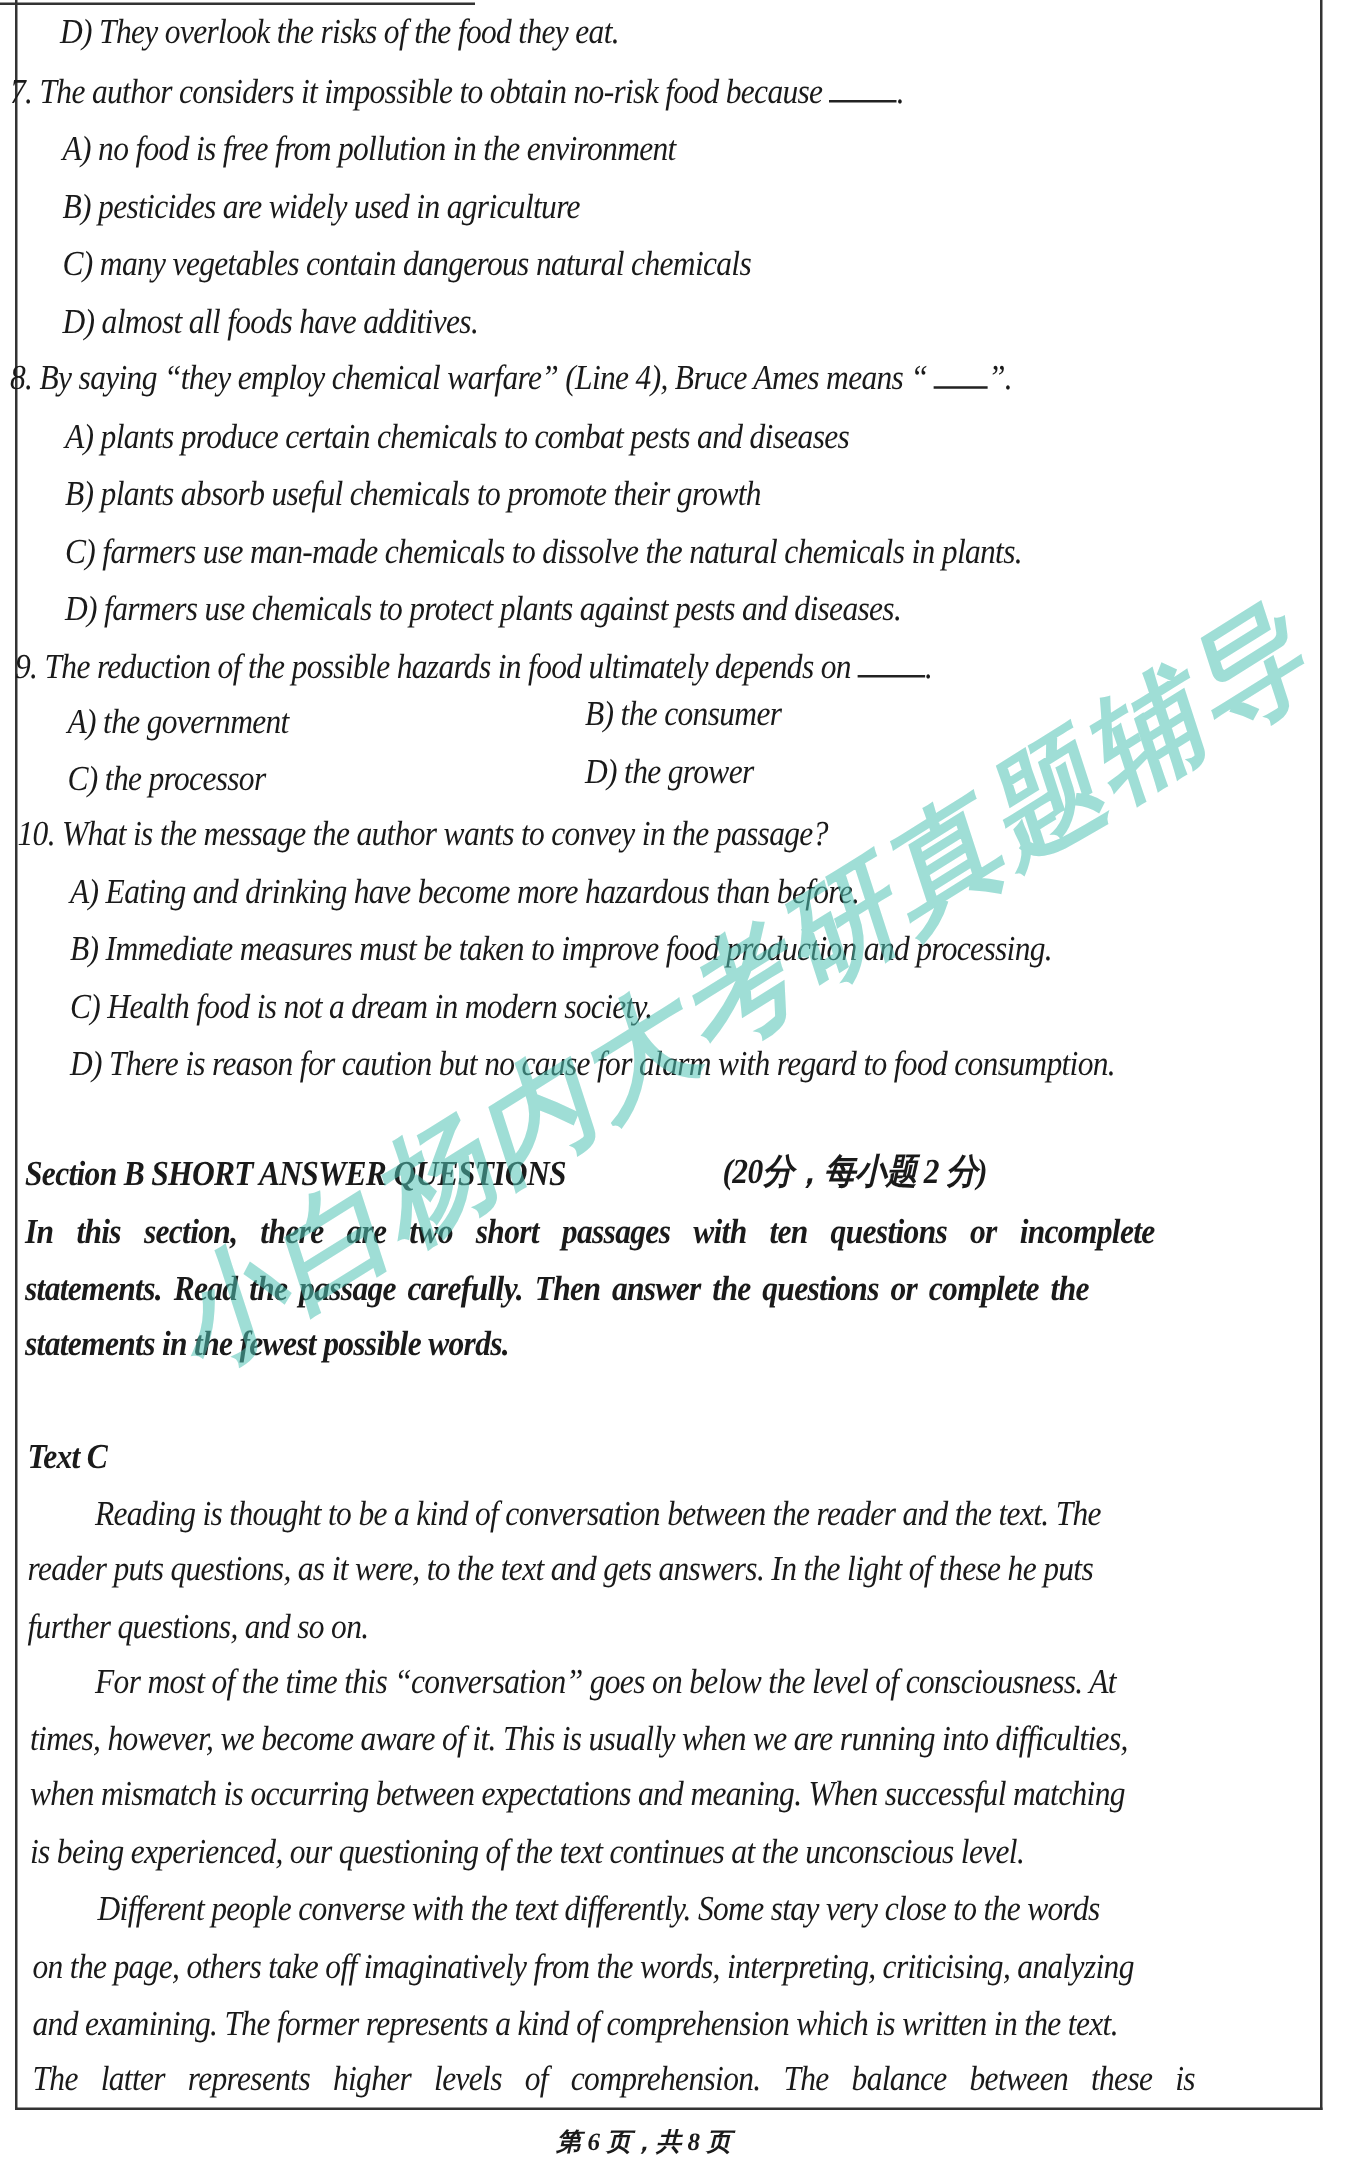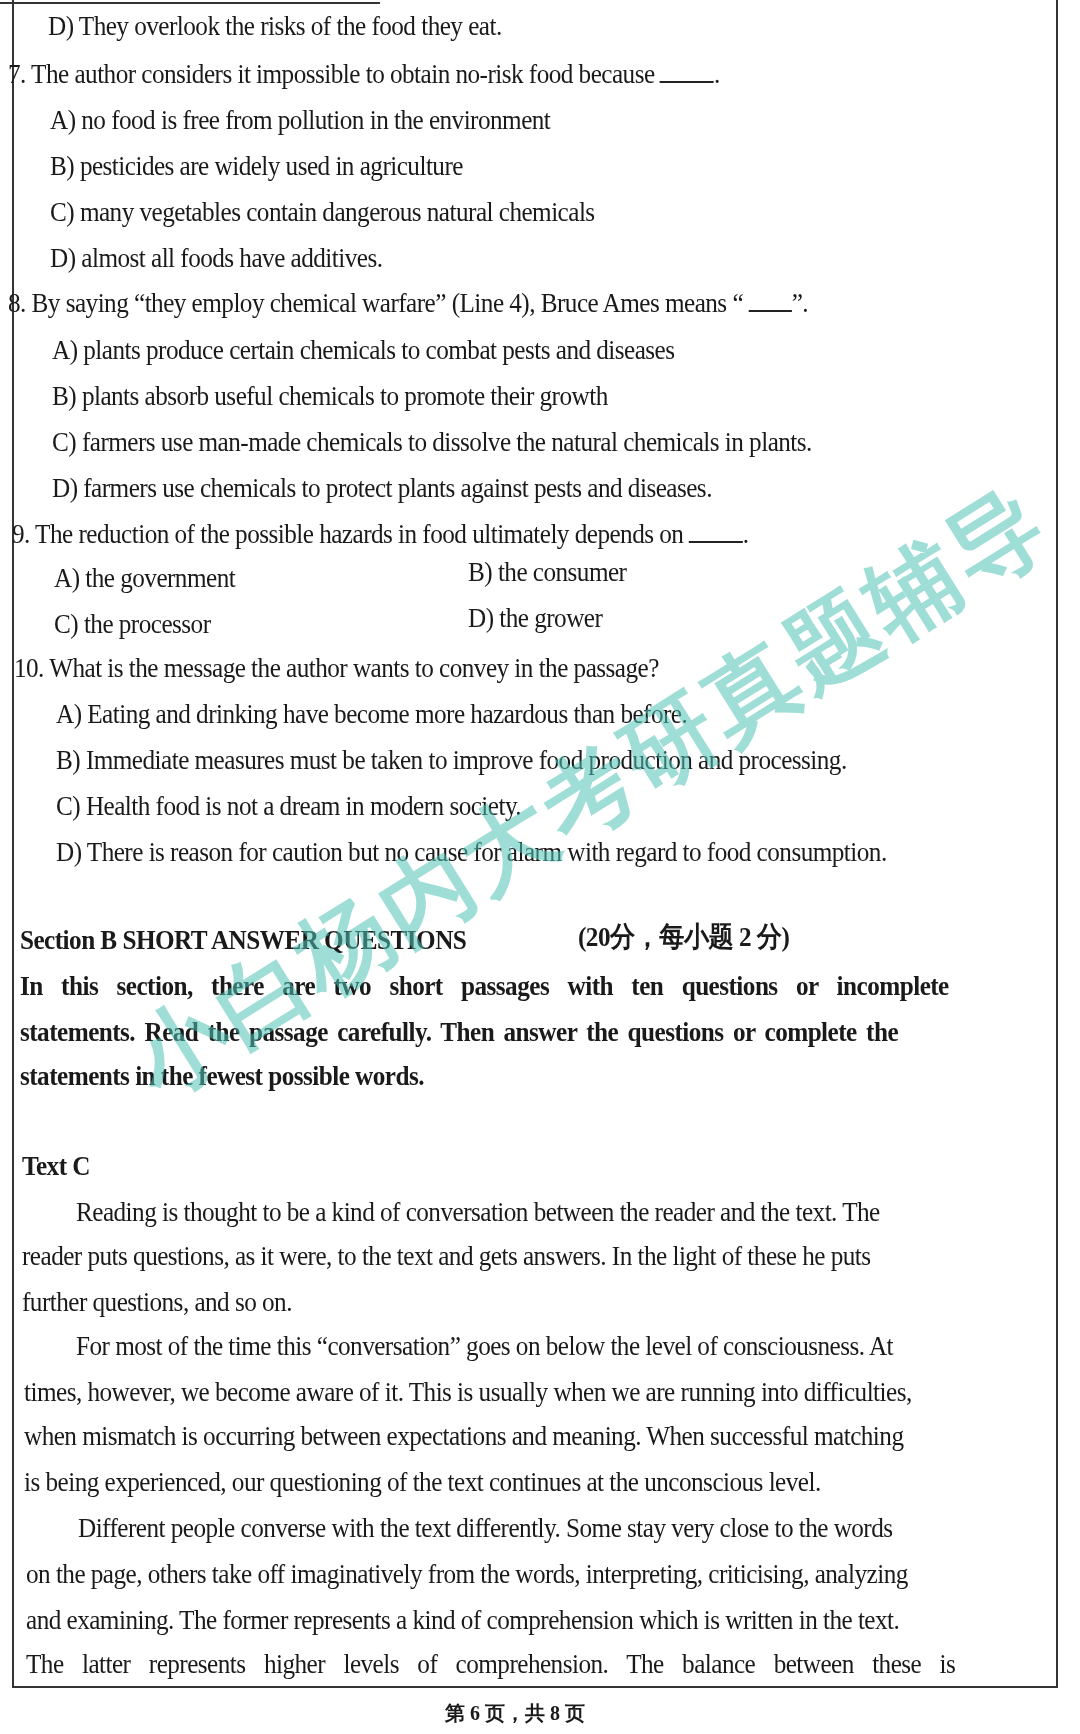--- a/index.html
+++ b/index.html
@@ -1,18 +1,18 @@
 <!DOCTYPE html>
 <html><head>
 <meta charset="utf-8">
 <style>
   html, body { margin:0; padding:0; background:#fff; }
   body { width:1080px; height:1734px; position:relative; overflow:hidden;
          font-family:"Liberation Serif", "DejaVu Serif", serif; color:#1a1a1a; }
-  .page { position:absolute; left:0; top:0; width:1080px; height:1734px; }
+  .page { position:absolute; left:0; top:0; width:1080px; height:1734px;font-style:italic; }
   .frame { position:absolute; left:12px; top:-4px; width:1042px; height:1690px;
            border-left:2px solid #333; border-right:2px solid #333; border-bottom:2px solid #333; }
   .topline { position:absolute; left:0; top:2px; width:380px; height:2px; background:#333; }
   .line { position:absolute; white-space:nowrap; font-size:28px; letter-spacing:-0.6px;
           transform:scaleX(0.9); transform-origin:left center; }
   .bold { font-weight:bold; }
   .blank { display:inline-block; width:60px; border-bottom:2px solid #222; margin-left:6px; height:20px; vertical-align:baseline; }
   .blank.short { width:48px; }
   .watermark { position:absolute; left:110px; top:1020px; font-family:"DejaVu Sans", sans-serif;
                font-size:92px; font-weight:bold; color:rgba(80,195,180,0.55);

